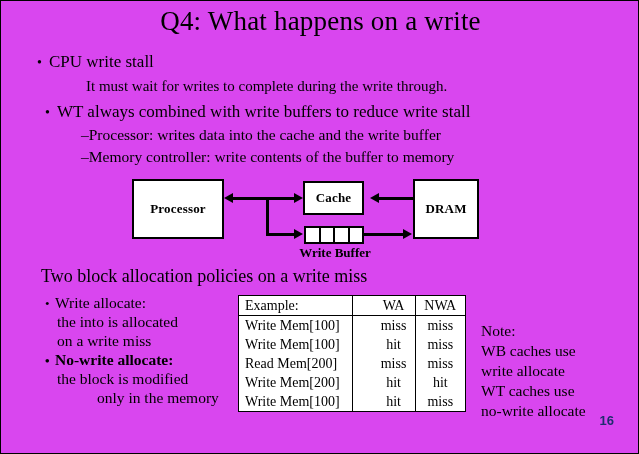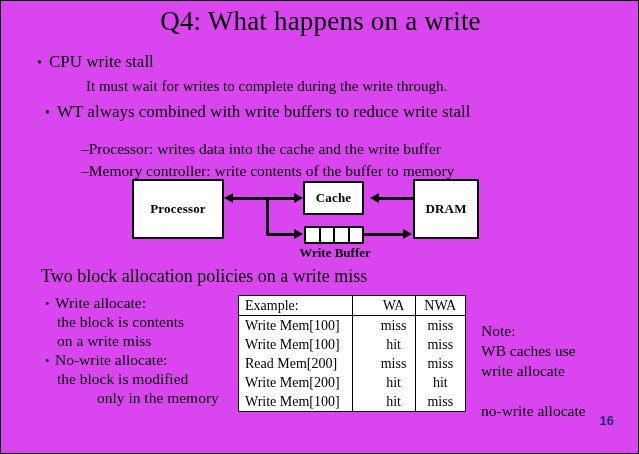--- a/index.html
+++ b/index.html
@@ -51,21 +51,20 @@
     position: absolute;
     white-space: nowrap;
     font-size: 15px;
     line-height: 19px;
   }
   .dash-line {
     position: absolute;
     white-space: nowrap;
     font-size: 15.5px;
     line-height: 19px;
-    margin-top: 14px;
   }
 
   
   #diagram {
     position: absolute;
     left: 0;
     top: 0;
     width: 639px;
     height: 401px;
     pointer-events: none;
@@ -246,24 +245,24 @@
       <div class="cell"></div>
     </div>
     <div class="wbuf-label">Write Buffer</div>
   </div>
 
   <div class="section-head">Two block allocation policies on a write miss</div>
 
   <div class="lb" style="left:44px; top:292px;">
     <span class="dot">•</span><span>Write allocate:</span>
   </div>
-  <div class="lb" style="left:56px; top:311px;">the block is contents</div>
+  <div class="lb" style="left:56px; top:311px;">the into is allocated</div>
   <div class="lb" style="left:56px; top:330px;">on a write miss</div>
 
-  <div class="lb" style="left:44px; top:349px;">
+  <div class="lb" style="left:44px; top:349px;font-weight:bold;">
     <span class="dot">•</span><span>No-write allocate:</span>
   </div>
   <div class="lb" style="left:56px; top:368px;">the block is modified</div>
   <div class="lb" style="left:56px; top:387px;margin-left:40px;">only in the memory</div>
 
   <table id="tbl">
     <thead>
       <tr>
         <td class="c0">Example:</td>
         <td class="c1">WA</td>
@@ -295,17 +294,18 @@
         <td class="c0">Write Mem[100]</td>
         <td class="c1">hit</td>
         <td class="c2">miss</td>
       </tr>
     </tbody>
   </table>
 
   <div class="note" style="left:480px; top:292px;">Note:</div>
   <div class="note" style="left:480px; top:312px;">WB caches use</div>
   <div class="note" style="left:480px; top:332px;text-align:right;">write allocate</div>
+  <div class="note" style="left:480px; top:352px;">WT caches use</div>
   <div class="note" style="left:480px; top:372px;">no-write allocate</div>
 
   <div class="pageno">16</div>
 
 </div>
 
 </body></html>

